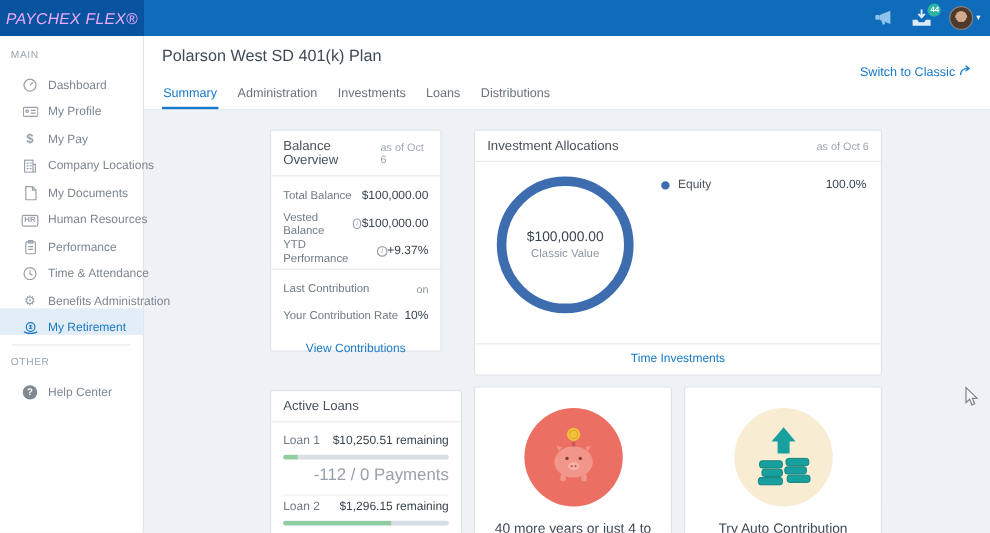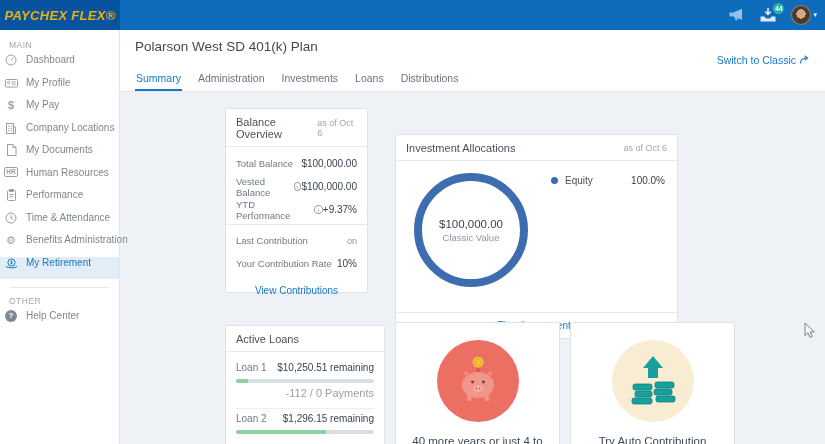--- a/index.html
+++ b/index.html
@@ -7,30 +7,30 @@
   body {
     font-family:"Liberation Sans", sans-serif;
     background:#eef1f5;
     position:relative;
     overflow:hidden;
     color:#3f4a55;
   }
   
   .topbar { position:absolute; left:0; top:0; width:825px; height:30px; background:#0e6cba; z-index:30; display:flex; align-items:center; }
   .logo-block { width:120px; height:30px; background:#0853a0; display:flex; align-items:center; justify-content:center; }
-  .logo-text { color:#eab308; font-weight:bold; font-style:italic; font-size:13px; letter-spacing:.3px; }
+  .logo-text { color:#f0abfc; font-weight:normal; font-style:italic; font-size:13px; letter-spacing:.3px; }
   .topbar-right { position:absolute; right:8px; top:0; height:30px; display:flex; align-items:center; gap:14px; }
   .top-icon { position:relative; display:flex; align-items:center; }
   .badge { position:absolute; top:-4px; right:-7px; background:#2bb3a3; color:#fff; font-size:6.5px; width:11px; height:11px; line-height:11px; border-radius:50%; text-align:center; font-weight:bold; }
   .avatar { width:20px; height:20px; border-radius:50%; background:radial-gradient(circle at 50% 44%, #d3a98c 0 34%, #4e3a2c 35%); border:1px solid rgba(255,255,255,.35); }
   .caret { color:#fff; font-size:7px; margin-left:2px; }
   
   .sidebar { position:absolute; left:0; top:30px; width:120px; height:414px; background:#fff; border-right:1px solid #e2e6ea; z-index:20; padding-top:4px; }
   .side-label { font-size:8.5px; color:#9aa5ae; letter-spacing:.5px; padding:6px 0 4px 9px; }
-  .side-item { height:22.5px; display:flex; align-items:flex-start; padding-left:4px; gap:8px; cursor:pointer; }
+  .side-item { height:22.5px; display:flex; align-items:flex-end; padding-left:18px; gap:8px; cursor:pointer; }
   .side-item .lbl { font-size:10px; color:#7d8690; white-space:nowrap; }
   .side-item .icn { width:14px; display:flex; justify-content:center; align-items:center; color:#98a1ab; font-size:11px; flex:none; }
   .side-item.active { background:#e2edf8; }
   .side-item.active .lbl { color:#1878be; }
   .side-item.active .icn { color:#1878be; }
   .side-item.active svg * { stroke:#1878be; }
   .hr-chip { font-size:6.5px; border:1px solid #98a1ab; border-radius:2px; padding:0 1px; line-height:8px; color:#98a1ab; font-weight:bold; }
   .help-chip { background:#818a93; color:#fff; width:12px; height:12px; border-radius:50%; font-size:8px; line-height:12px; text-align:center; font-weight:bold; }
   .side-divider { border-top:1px solid #e4e8ec; margin:8px 10px 2px 10px; }
   
@@ -49,39 +49,39 @@
   .kv-label { font-size:9.5px; color:#6f7983; display:flex; align-items:center; gap:3px; }
   .kv-value { font-size:10px; color:#39434d; }
   .kv-value.muted { color:#8d96a0; font-size:9px; }
   .info-dot { border:1px solid #9aa3ad; color:#9aa3ad; border-radius:50%; width:9px; height:9px; font-size:6px; line-height:8px; display:inline-block; text-align:center; font-style:italic; }
   .inner-divider { border-top:1px solid #e8ebee; margin:3px 0 4px 0; }
   .card-link { color:#1878c8; font-size:10px; text-align:center; cursor:pointer; }
   
   #balance-card { left:225px; top:108px; width:143px; height:185px; }
   #balance-card .card-link { margin-top:10px; }
   
-  #invest-card { left:395px; top:108px; width:283px; height:205px;margin-top:26px; }
+  #invest-card { left:395px; top:108px; width:340px; height:205px; }
   .donut-wrap { position:absolute; left:18px; top:38px; width:114px; height:114px; }
   .donut { width:114px; height:114px; border:8px solid #3e6daf; border-radius:50%; display:flex; flex-direction:column; align-items:center; justify-content:center; background:#fff; }
   .donut-value { font-size:11.5px; color:#39434d; }
   .donut-label { font-size:9.5px; color:#8d96a0; margin-top:2px; }
   .legend-row { position:absolute; left:155px; right:12px; top:40px; display:flex; align-items:center; }
   .legend-dot { width:7px; height:7px; border-radius:50%; background:#3e6daf; margin-right:7px; }
   .legend-name { font-size:10px; color:#49525c; flex:1; }
   .legend-pct { font-size:10px; color:#39434d; }
   .invest-footer { position:absolute; left:0; right:0; bottom:0; border-top:1px solid #e8ebee; padding:7px 0; }
   
   #loans-card { left:225px; top:325px; width:160px; height:160px; }
   .loan-block { padding:6px 10px 0 10px; }
   .loan-top { display:flex; justify-content:space-between; align-items:center; margin-top:4px; }
   .loan-name { font-size:10px; color:#6f7983; }
   .loan-remaining { font-size:10px; color:#39434d; }
   .bar { margin-top:6px; height:4px; background:#d9dee3; border-radius:2px; overflow:hidden; }
   .bar .fill { display:block; height:100%; background:#8fce9f; }
-  .loan-payments { text-align:right; font-size:11px; color:#98a1ab; margin-top:4px; }
+  .loan-payments { text-align:right; font-size:14px; color:#98a1ab; margin-top:4px; }
   .loan-sep { border-top:1px solid #eceff2; margin:9px 0 2px 0; }
   
   .promo { display:flex; flex-direction:column; align-items:center; }
   #promo-1 { left:395px; top:322px; width:165px; height:160px; }
   #promo-2 { left:570px; top:322px; width:165px; height:160px; }
   .promo-circle { width:82px; height:82px; border-radius:50%; margin-top:17px; display:flex; align-items:center; justify-content:center; }
   .promo-circle.coral { background:#ec6f63; }
   .promo-circle.cream { background:#f8ecd2; }
   .promo-text { font-size:11.5px; color:#3f4a55; margin-top:13px; text-align:center; padding:0 8px; }
   

